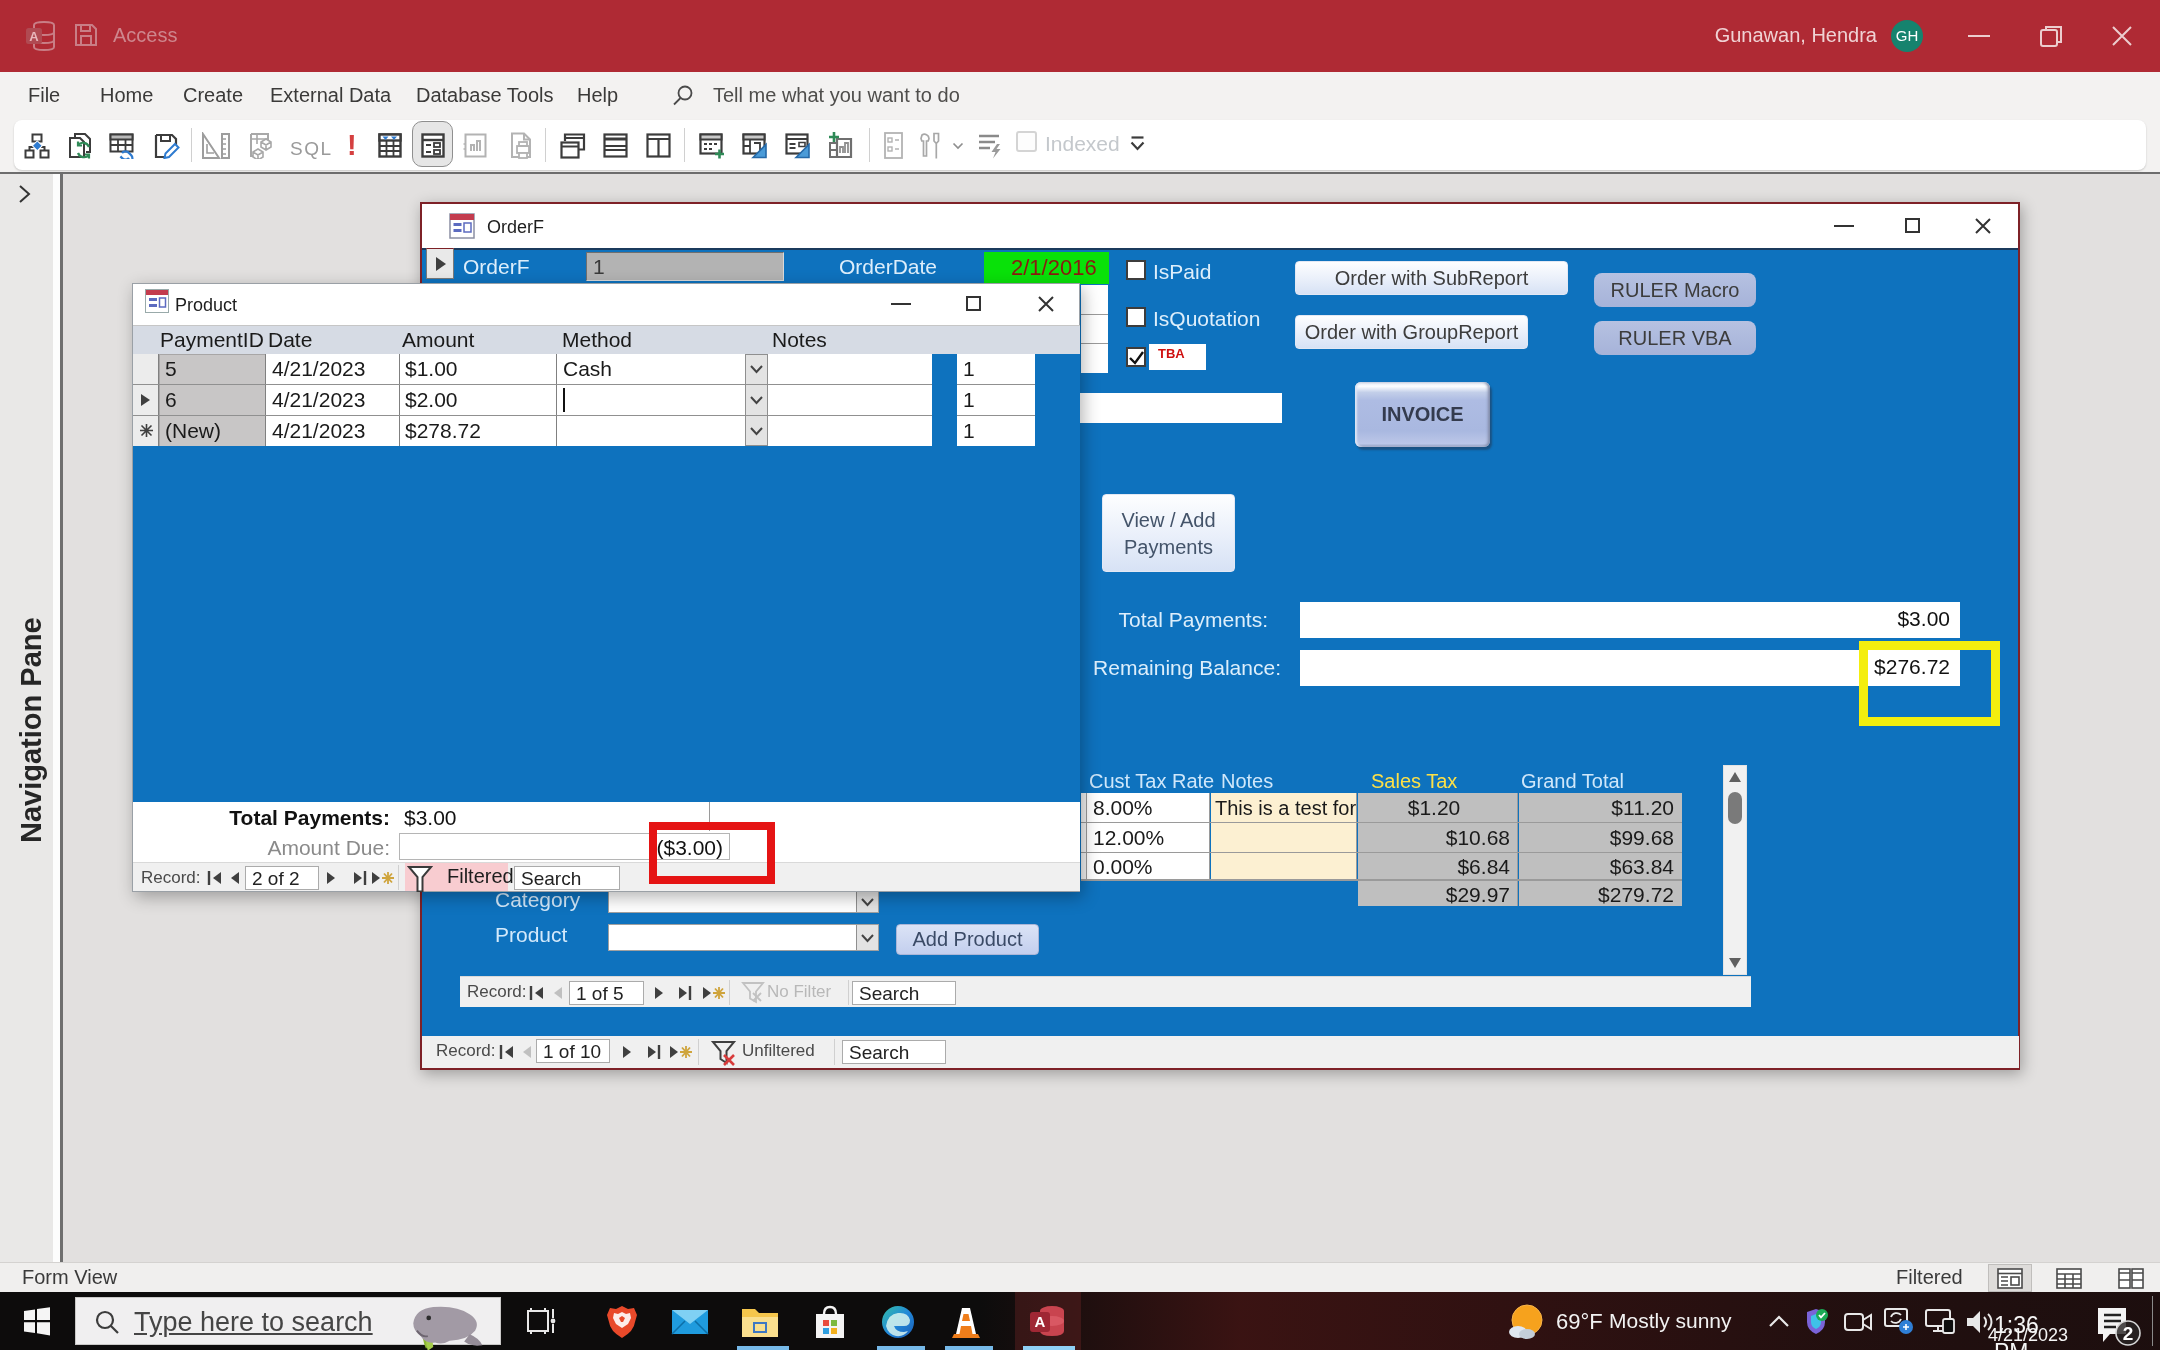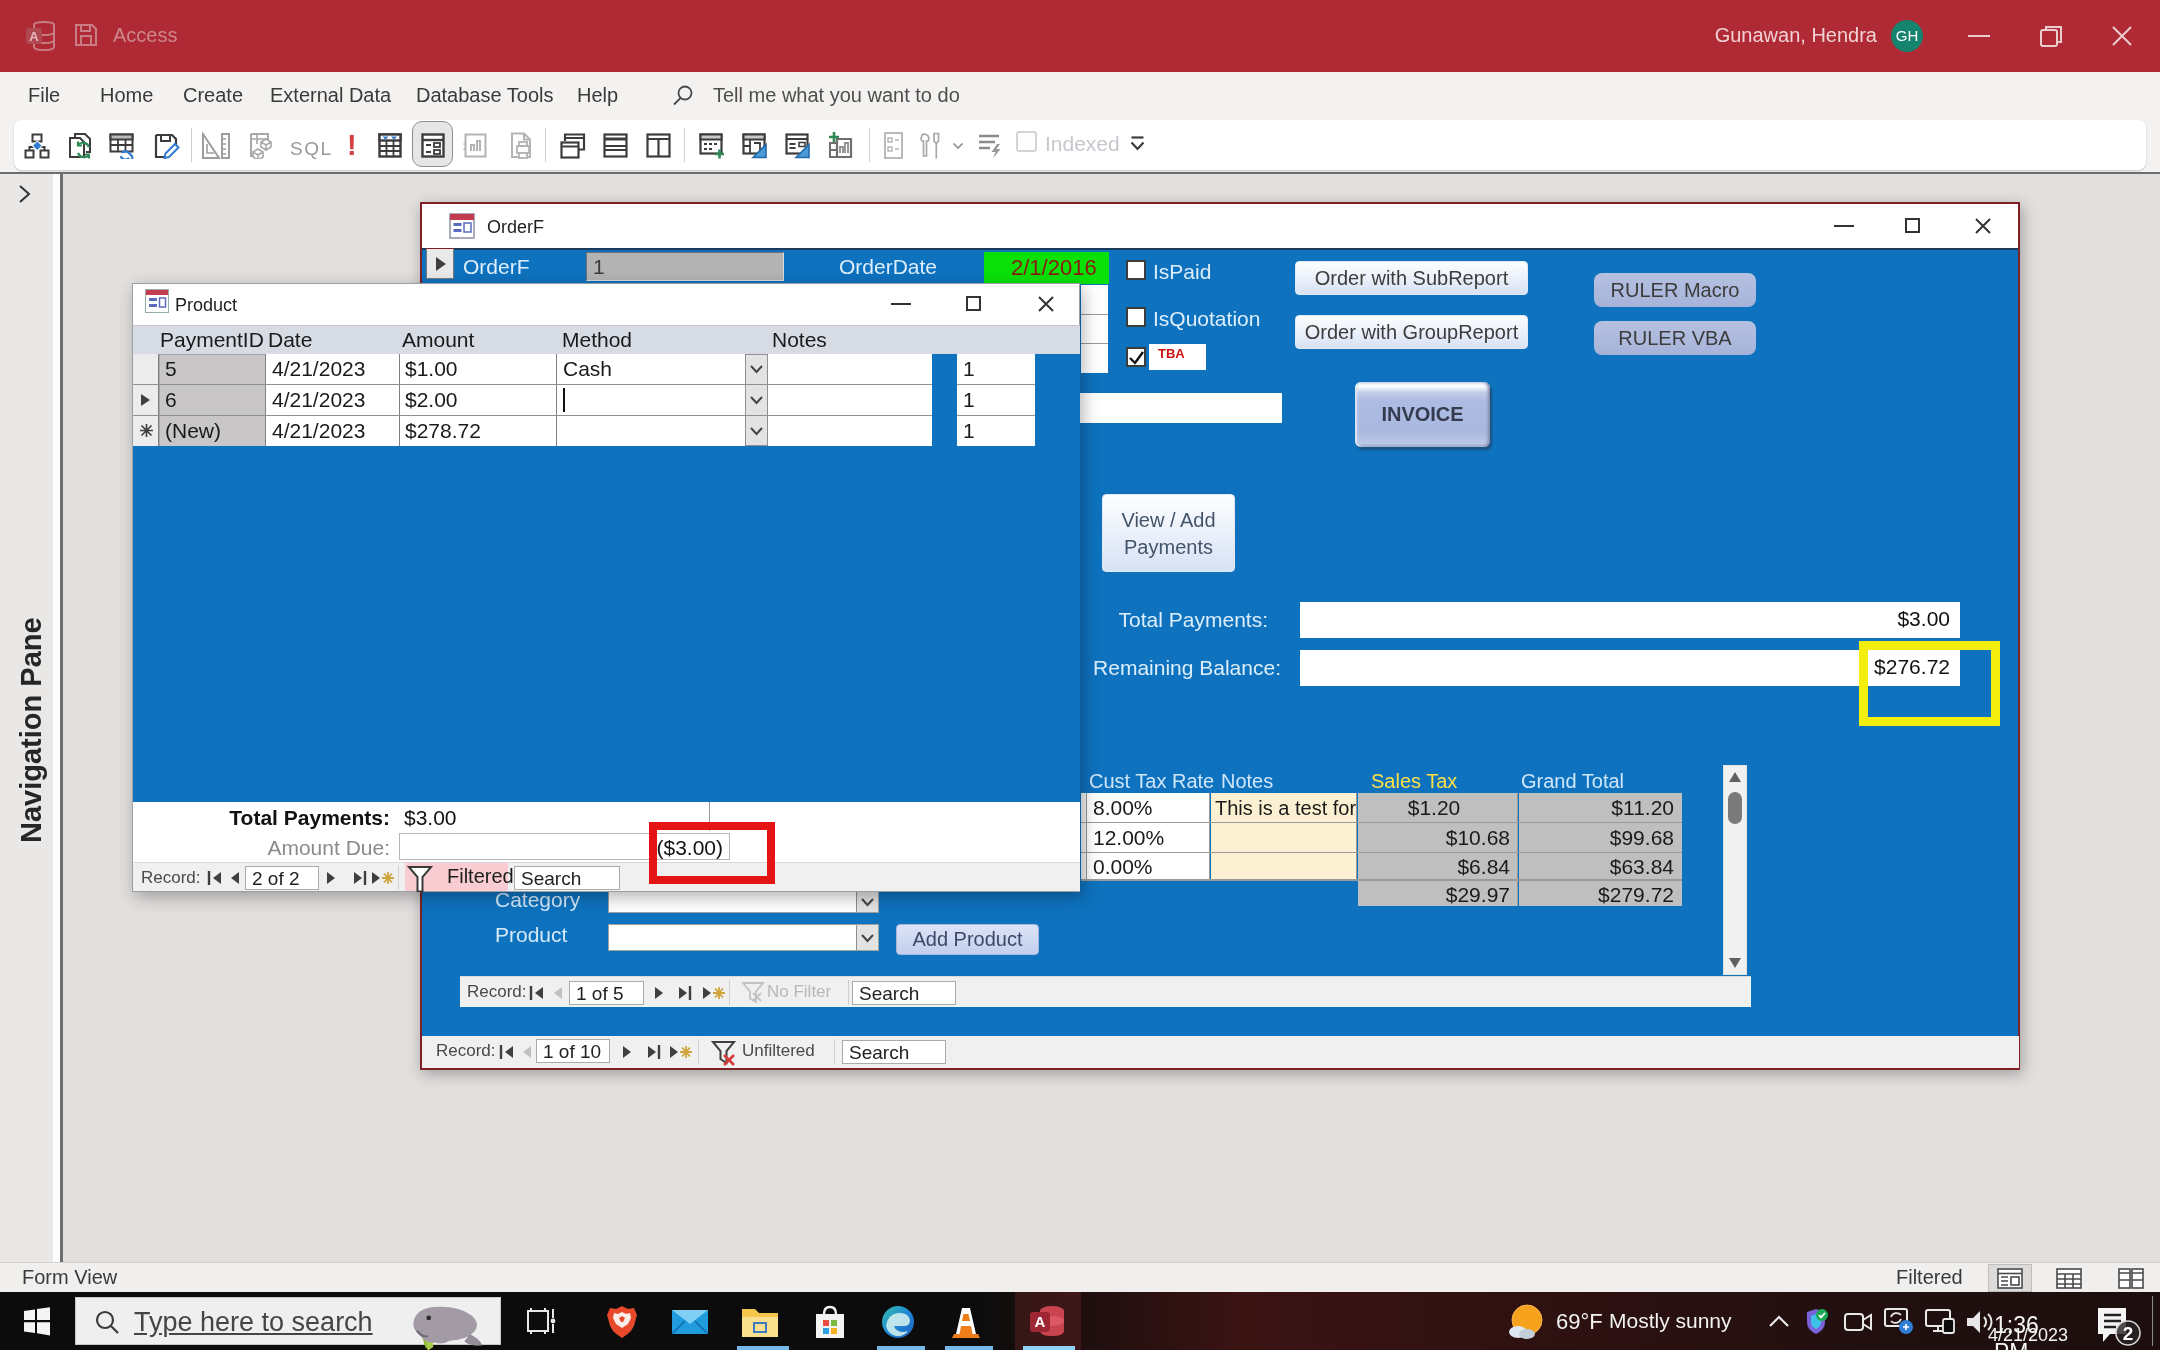--- a/index.html
+++ b/index.html
@@ -290,21 +290,21 @@
     <div class="form-label" style="left:731px;top:56px;">IsPaid</div>
     <div class="checkbox" style="left:704px;top:103px;"></div>
     <div class="form-label" style="left:731px;top:103px;">IsQuotation</div>
     <div class="abs" style="left:727px;top:140px;width:57px;height:26px;background:#fff;"></div>
     <div class="checkbox" style="left:704px;top:143px;"></div>
     <svg class="abs" style="left:705px;top:144px" width="19" height="19" viewBox="0 0 19 19">
         <path d="M3 10 L8 15 L16 4" fill="none" stroke="#111" stroke-width="2.4"></path>
       </svg>
     <div class="abs" style="left:736px;top:142px;font-size:13px;font-weight:bold;color:#cf1010;">TBA</div>
 
-    <div class="btn-light" style="left:873px;top:57px;width:233px;height:34px;line-height:32px;">Order with SubReport</div>
+    <div class="btn-light" style="left:873px;top:57px;width:273px;height:34px;line-height:32px;">Order with SubReport</div>
     <div class="btn-light" style="left:873px;top:111px;width:233px;height:34px;line-height:32px;">Order with GroupReport</div>
     <div class="btn-ruler" style="left:1172px;top:69px;width:162px;height:34px;line-height:34px;">RULER Macro</div>
     <div class="btn-ruler" style="left:1172px;top:117px;width:162px;height:34px;line-height:34px;">RULER VBA</div>
 
     <div class="field-white" style="left:519px;top:189px;width:341px;height:30px;"></div>
     <div class="abs" style="left:933px;top:178px;width:135px;height:65px;border-radius:6px;background:linear-gradient(180deg,#eef2fb 0%,#fafcff 7%,#c3cfe9 16%,#aebce3 28%,#a9b8e0 75%,#bcc7e8 95%,#95a2c5 100%);box-shadow:inset 2px 0 2px #dde5f5, inset -2px 0 3px #7f89a6, 2px 3px 2px rgba(40,45,60,.45);color:#343b4e;font-weight:bold;font-size:20px;text-align:center;line-height:64px;letter-spacing:0;">INVOICE</div>
 
     <div class="btn-light" style="left:680px;top:290px;width:133px;height:78px;color:#44546a;padding-top:12px;line-height:27px;font-size:20px;">View / Add<br>Payments</div>
 
     <div class="form-label" style="left:646px;top:404px;width:200px;text-align:right;">Total Payments:</div>

